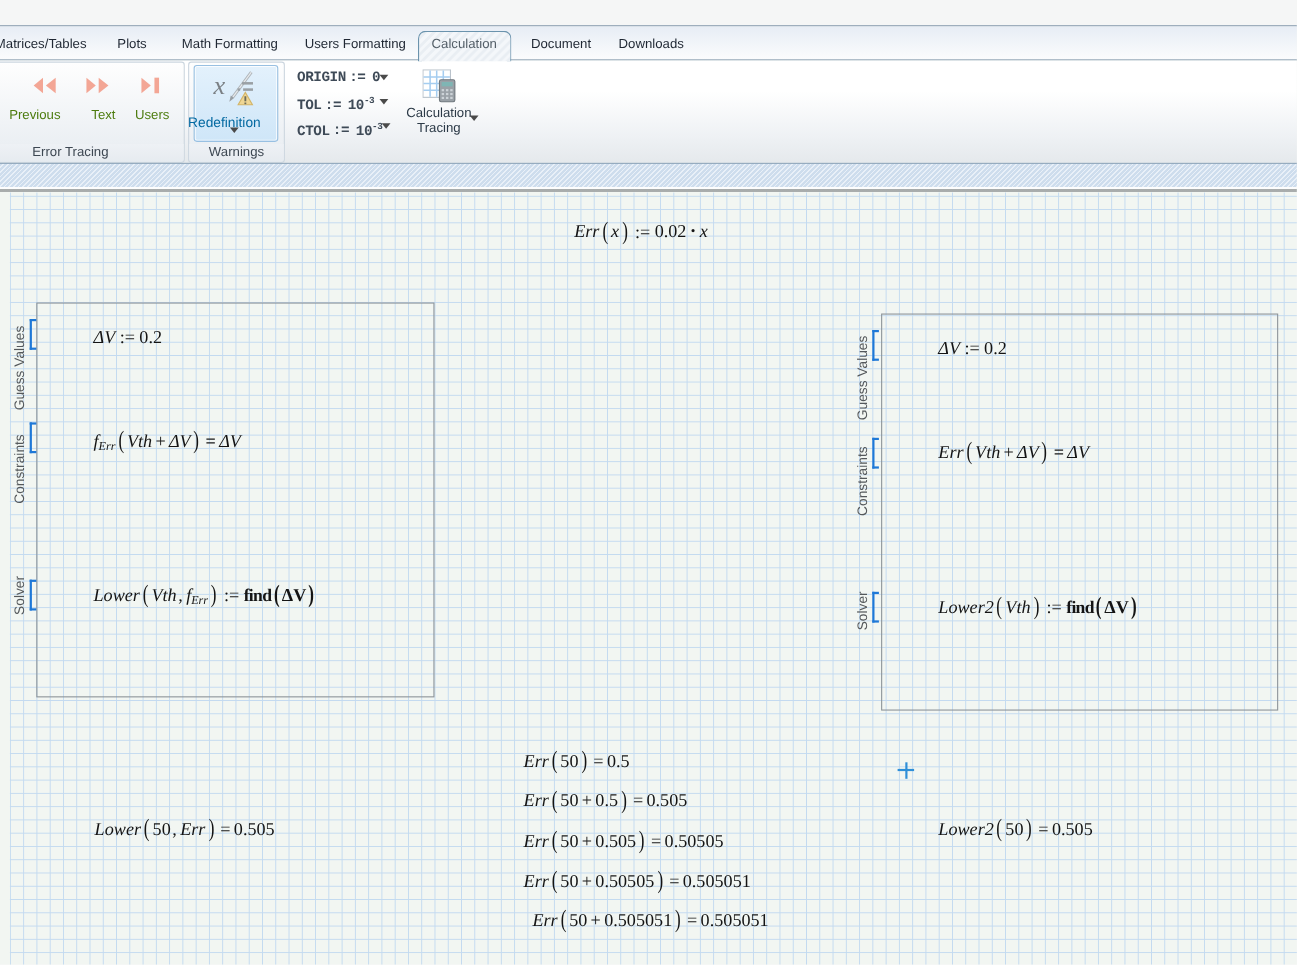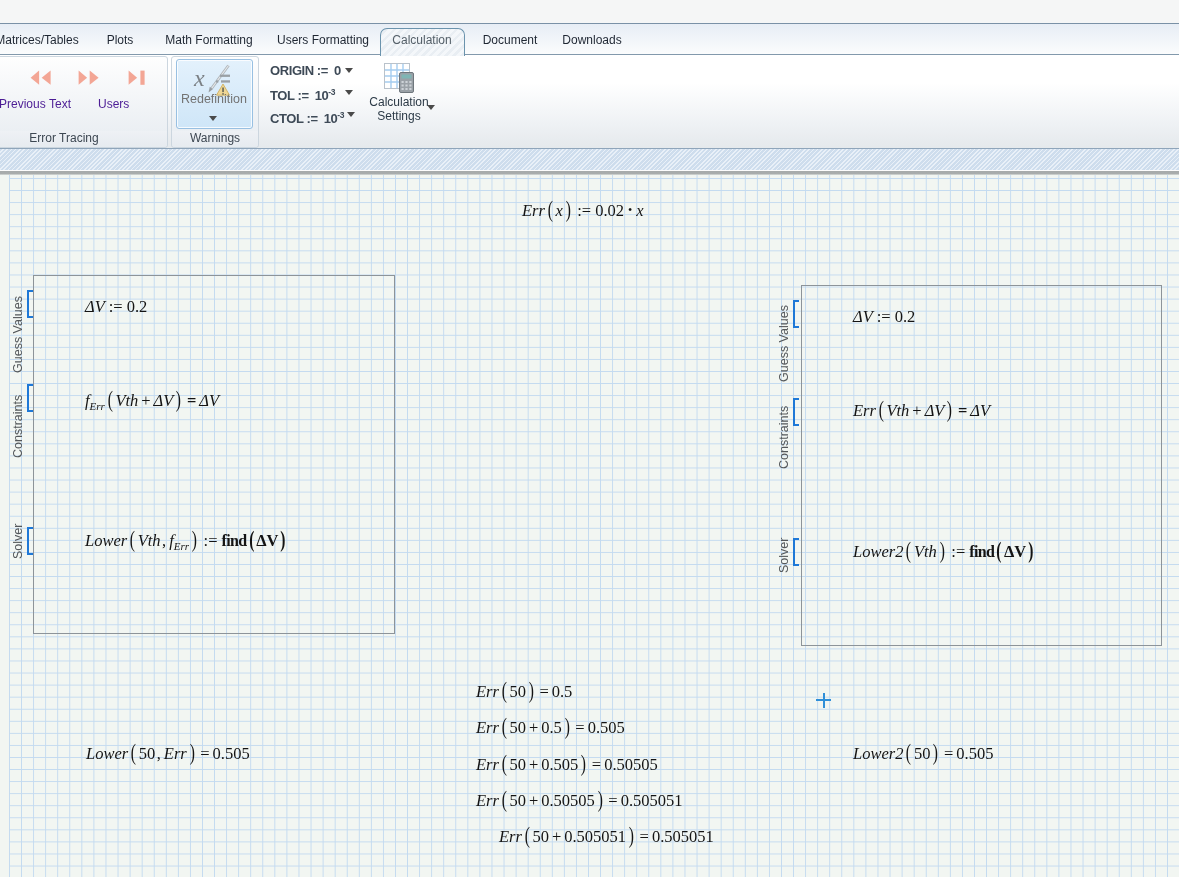--- a/index.html
+++ b/index.html
@@ -12,26 +12,26 @@
 #tabline{left:0;top:54px;width:1179px;height:1px;background:#8299ac}
 .tab{top:33px;font-size:12px;color:#1f2733;text-align:center;width:140px}
 #activetab{left:380px;top:27.5px;width:83px;height:27.5px;background:repeating-linear-gradient(135deg,#f4f7fa 0 3px,#e9eef3 3px 5.5px);border:1px solid #6b93ad;border-bottom:none;border-radius:7px 7px 0 0;z-index:3}
 #ribbon{left:0;top:55px;width:1179px;height:93px;background:linear-gradient(#ffffff 0,#ffffff 30%,#eef1f4 75%,#e5e9ec 100%)}
 #ribline{left:0;top:148px;width:1179px;height:1.5px;background:#8fa5ba}
 #stripes{left:0;top:149px;width:1179px;height:21px;background:repeating-linear-gradient(135deg,#cedded 0 1.9px,#e9f0f8 1.9px 3px)}
 #wsshadow{left:0;top:170px;width:1179px;height:5px;background:linear-gradient(#fdfdfd 0,#fdfdfd 1.4px,#a7abab 1.4px,#a9adad 4.1px,rgba(200,203,200,0) 5px)}
 
 .grp{top:56px;height:90px;border:1px solid #ccd6df;border-radius:3px;background:linear-gradient(#fefefe,#f0f3f6 60%,#e7ecf1)}
 .glab{position:absolute;left:0;right:0;bottom:0;height:16px;font-size:12px;color:#3d4752;text-align:center;line-height:15px;background:linear-gradient(#eef1f5,#e6ebf0);border-radius:0 0 3px 3px}
-.btnlab{top:97px;font-size:12px;color:#4c1d95;text-align:left;width:56px}
+.btnlab{top:97px;font-size:12px;color:#4d7c0f;text-align:right;width:56px}
 
 #redef{left:176px;top:59px;width:75px;height:68px;background:linear-gradient(#e3f1fc,#cfe6f8);border:1px solid #98c0e2;border-radius:3px;box-shadow:inset 0 0 0 1px rgba(255,255,255,.8)}
-#redeftxt{left:171px;top:92px;width:86px;text-align:center;font-size:12.5px;color:#737373}
+#redeftxt{left:171px;top:104px;width:86px;text-align:left;font-size:12.5px;color:#0369a1}
 
-.wsrow{font-family:Liberation Sans, sans-serif;font-weight:bold;color:#3e4a57;font-size:13px;line-height:16px;white-space:nowrap;letter-spacing:-0.4px}
+.wsrow{font-family:Liberation Mono, monospace;font-weight:bold;color:#3e4a57;font-size:13px;line-height:16px;white-space:nowrap;letter-spacing:-0.4px}
 .drop{width:0;height:0;border-left:4px solid transparent;border-right:4px solid transparent;border-top:5px solid #4a4a4a}
 #cotxt1{left:359px;top:95px;width:80px;text-align:center;font-size:12px;color:#2c3a47}
 #cotxt2{left:359px;top:109px;width:80px;text-align:center;font-size:12px;color:#2c3a47}
 
 #grid{left:8.5px;top:174.5px;width:1170.5px;height:702.5px;background-image:linear-gradient(to right,#c3daf0 1px,transparent 1px),linear-gradient(to bottom,#c3daf0 1px,transparent 1px);background-size:12.07px 12.07px;background-position:0 0,0 3px}
 .sbox{border:1px solid #8d9499}
 .vlab{font-size:12.5px;color:#54585b;transform:rotate(-90deg);transform-origin:left bottom;white-space:nowrap;line-height:16px}
 .brk{width:4px;height:24px;border:2px solid #1e78d7;border-right:none}
 
 .m{font-style:italic;font-family:"Liberation Serif",serif;font-size:16.5px;color:#141414;white-space:nowrap;line-height:20px}
@@ -118,21 +118,21 @@
         <rect x="25.3" y="18" width="2.2" height="2"></rect>
       <rect x="17.5" y="21.5" width="2.2" height="2"></rect>
         <rect x="21.4" y="21.5" width="2.2" height="2"></rect>
         <rect x="25.3" y="21.5" width="2.2" height="2"></rect>
       <rect x="17.5" y="25" width="2.2" height="2"></rect>
         <rect x="21.4" y="25" width="2.2" height="2"></rect>
         <rect x="25.3" y="25" width="2.2" height="2"></rect>
     </g>
   </svg>
   <div class="abs" id="cotxt1">Calculation</div>
-  <div class="abs" id="cotxt2">Settings</div>
+  <div class="abs" id="cotxt2">Tracing</div>
   <div class="abs drop" style="left:427px;top:105px"></div>
 
   <div class="abs" id="ribline"></div>
   <div class="abs" id="stripes"></div>
   <div class="abs" id="wsshadow"></div>
   <div class="abs" id="grid"></div>
 
   <div class="abs sbox" style="left:33px;top:275px;width:360px;height:357px"></div>
   <div class="abs sbox" style="left:801px;top:285px;width:359px;height:359px"></div>
 
@@ -160,17 +160,17 @@
   <div class="abs m" style="left:853px;top:401px">Err<span class="p">(</span>Vth<span class="o">+</span>ΔV<span class="p">)</span><span class="o b">=</span>ΔV</div>
   <div class="abs m" style="left:853px;top:542px">Lower2<span class="p">(</span>Vth<span class="p">)</span><span class="as">:=</span><span class="fnd">find</span><span class="pb">(</span><span class="b n">ΔV</span><span class="pb">)</span></div>
 
   <div class="abs m" style="left:86px;top:744px">Lower<span class="p">(</span><span class="n">50</span><span class="cm">,</span>Err<span class="p">)</span><span class="o">=</span><span class="n">0.505</span></div>
   <div class="abs m" style="left:853px;top:744px">Lower2<span class="p">(</span><span class="n">50</span><span class="p">)</span><span class="o">=</span><span class="n">0.505</span></div>
 
   <div class="abs m" style="left:476px;top:682px">Err<span class="p">(</span><span class="n">50</span><span class="p">)</span><span class="o">=</span><span class="n">0.5</span></div>
   <div class="abs m" style="left:476px;top:718px">Err<span class="p">(</span><span class="n">50</span><span class="o">+</span><span class="n">0.5</span><span class="p">)</span><span class="o">=</span><span class="n">0.505</span></div>
   <div class="abs m" style="left:476px;top:755px">Err<span class="p">(</span><span class="n">50</span><span class="o">+</span><span class="n">0.505</span><span class="p">)</span><span class="o">=</span><span class="n">0.50505</span></div>
   <div class="abs m" style="left:476px;top:791px">Err<span class="p">(</span><span class="n">50</span><span class="o">+</span><span class="n">0.50505</span><span class="p">)</span><span class="o">=</span><span class="n">0.505051</span></div>
-  <div class="abs m" style="left:499px;top:827px">Err<span class="p">(</span><span class="n">50</span><span class="o">+</span><span class="n">0.505051</span><span class="p">)</span><span class="o">=</span><span class="n">0.505051</span></div>
+  <div class="abs m" style="left:484px;top:827px">Err<span class="p">(</span><span class="n">50</span><span class="o">+</span><span class="n">0.505051</span><span class="p">)</span><span class="o">=</span><span class="n">0.505051</span></div>
 
   <div class="abs" style="left:816px;top:699px;width:15px;height:2px;background:#2f8fd8"></div>
   <div class="abs" style="left:822.5px;top:692.5px;width:2px;height:15px;background:#2f8fd8"></div>
 </div>
 
 </body></html>

